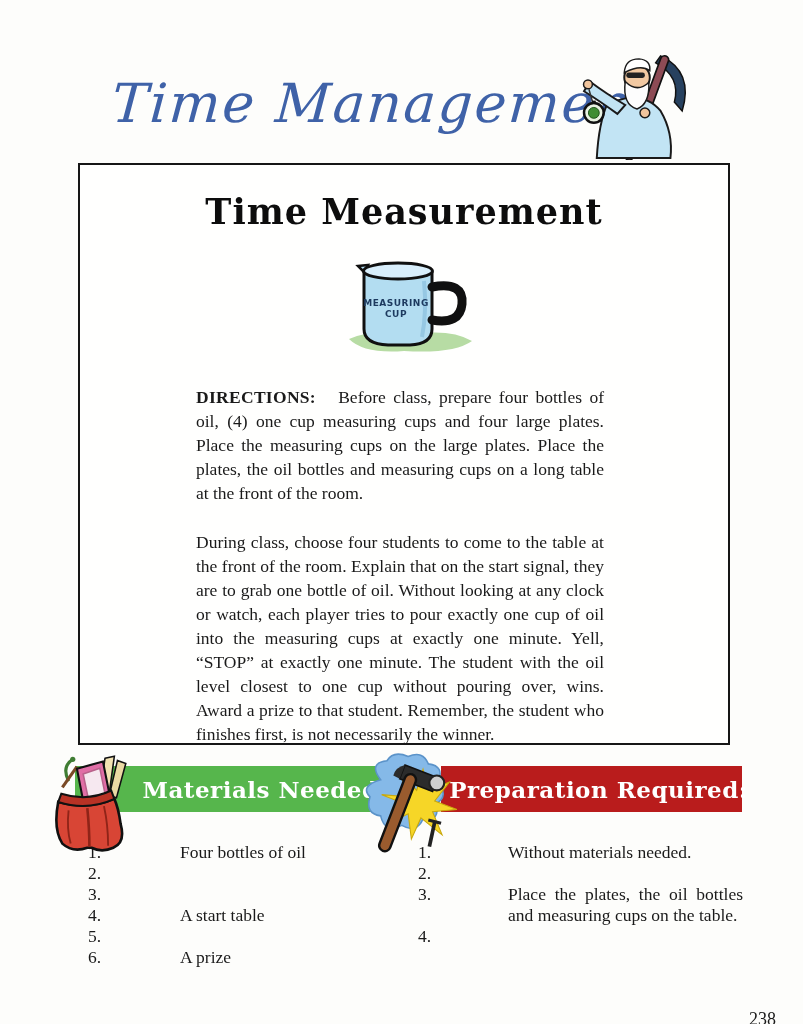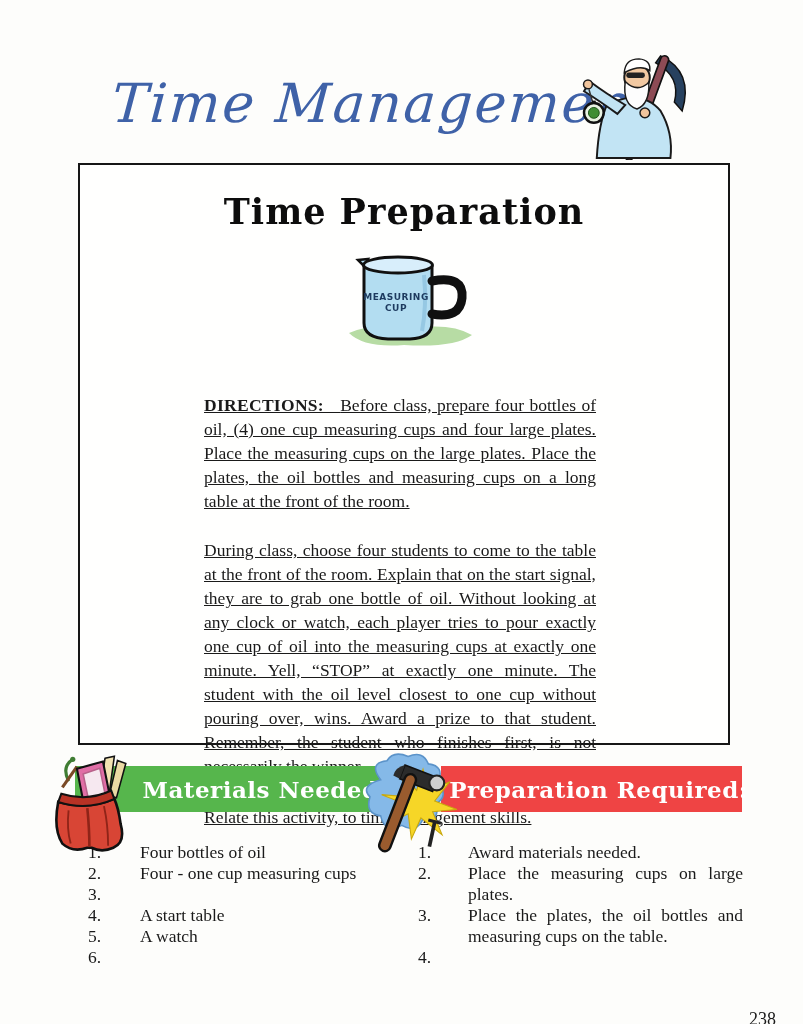--- a/index.html
+++ b/index.html
@@ -31,55 +31,55 @@
   }
   .activity-heading{
     position:absolute;left:0;top:26px;width:100%;
     text-align:center;
     font-family:"DejaVu Serif",serif;
     font-weight:700;
     font-size:35px;
     letter-spacing:1px;
     color:#0d0d0d;
   }
-  .cup-wrap{position:absolute;left:254px;top:80px;width:150px;height:110px;}
+  .cup-wrap{position:absolute;left:254px;top:86px;width:150px;height:110px;}
   .box-text{
     position:absolute;left:108px;top:212px;width:424px;
     font-size:17.5px;line-height:24px;
     text-align:justify;
   }
-  .box-text p{margin:16px;text-decoration:underline;}
+  .box-text p{margin:8px;}
   .p-during{margin-top:25px !important;}
   .p-relate{margin-top:27px !important;text-align:left;}
   .directions-label{font-weight:700;letter-spacing:0.3px;}
   
   .banner{
     position:absolute;top:766px;height:46px;
     display:flex;align-items:center;justify-content:center;
   }
   .banner-label{
     font-family:"DejaVu Serif",serif;
     font-weight:700;font-size:23px;
     color:#ffffff;letter-spacing:0.5px;
     white-space:nowrap;
   }
   .banner-green{left:75px;width:318px;background:#56b64c;}
   .banner-green .banner-label{padding-left:62px;}
-  .banner-pink{left:441px;width:301px;background:#ef4444;}
+  .banner-pink{left:441px;width:301px;background:#b91c1c;}
   .banner-pink .banner-label{padding-left:14px;}
   .bag-icon{position:absolute;left:46px;top:750px;width:118px;height:104px;z-index:3;}
   .hammer-icon{position:absolute;left:346px;top:748px;width:118px;height:106px;z-index:3;}
   
   .list{position:absolute;top:842px;font-size:17.5px;line-height:21px;}
   .list-materials{left:88px;width:330px;}
   .list-preparation{left:418px;width:325px;}
   .list-row{display:flex;align-items:flex-start;}
   .list-num{flex:0 0 52px;}
   .list-preparation .list-num{flex:0 0 50px;}
-  .list-text{flex:1;}
+  .list-text{flex:1;margin-left:40px;}
   .list-preparation .list-text{text-align:justify;}
   
   .page-number{position:absolute;left:749px;top:1009px;font-size:18px;color:#1a1a1a;}
 </style>
 </head>
 <body>
 
 <div class="page">
 
   <div class="script-title">Time Management</div>
@@ -109,21 +109,21 @@
       <path d="M45,21 Q46,7 60,7 Q72,8 71,19 Q62,12 45,21 Z" fill="#ffffff" stroke="#1a1a1a" stroke-width="1.5"></path>
 
       <rect x="47" y="21" width="19" height="5.5" rx="2.5" fill="#222"></rect>
 
       <path d="M46,30 Q43,54 58,58 Q71,53 70,31 Q58,42 46,30 Z" fill="#fdfdfd" stroke="#1a1a1a" stroke-width="1.5"></path>
     </svg>
   </div>
 
   <div class="activity-box">
 
-    <div class="activity-heading">Time Preparation</div>
+    <div class="activity-heading">Time Measurement</div>
 
     <div class="cup-wrap">
       <svg viewBox="0 0 150 110" width="150" height="110">
 
         <path d="M15,88 Q40,77 75,84 Q115,77 138,90 Q120,103 70,100 Q30,103 15,88 Z" fill="#b7dca4"></path>
 
         <path d="M30,21 L30,78 Q30,93 54,94 L76,94 Q98,93 98,78 L98,22 Z" fill="#b3ddf1" stroke="#101010" stroke-width="3"></path>
 
         <path d="M98,36 Q130,30 128,53 Q126,74 98,69" fill="none" stroke="#101010" stroke-width="9" stroke-linecap="round"></path>
 
@@ -192,46 +192,44 @@
     <span class="banner-label">Preparation Required:</span>
   </div>
 
   <div class="list list-materials">
     <div class="list-row">
       <span class="list-num">1.</span>
       <span class="list-text">Four bottles of oil</span>
     </div>
     <div class="list-row">
       <span class="list-num">2.</span>
-      <span class="list-text">Four - one cup measuring cups</span>
     </div>
     <div class="list-row">
       <span class="list-num">3.</span>
     </div>
     <div class="list-row">
       <span class="list-num">4.</span>
       <span class="list-text">A start table</span>
     </div>
     <div class="list-row">
       <span class="list-num">5.</span>
-      <span class="list-text">A watch</span>
     </div>
     <div class="list-row">
       <span class="list-num">6.</span>
+      <span class="list-text">A prize</span>
     </div>
   </div>
 
   <div class="list list-preparation">
     <div class="list-row">
       <span class="list-num">1.</span>
-      <span class="list-text">Award materials needed.</span>
+      <span class="list-text">Without materials needed.</span>
     </div>
     <div class="list-row">
       <span class="list-num">2.</span>
-      <span class="list-text">Place the measuring cups on large plates.</span>
     </div>
     <div class="list-row">
       <span class="list-num">3.</span>
       <span class="list-text">Place the plates, the oil bottles and measuring cups on the table.</span>
     </div>
     <div class="list-row">
       <span class="list-num">4.</span>
     </div>
   </div>
 

